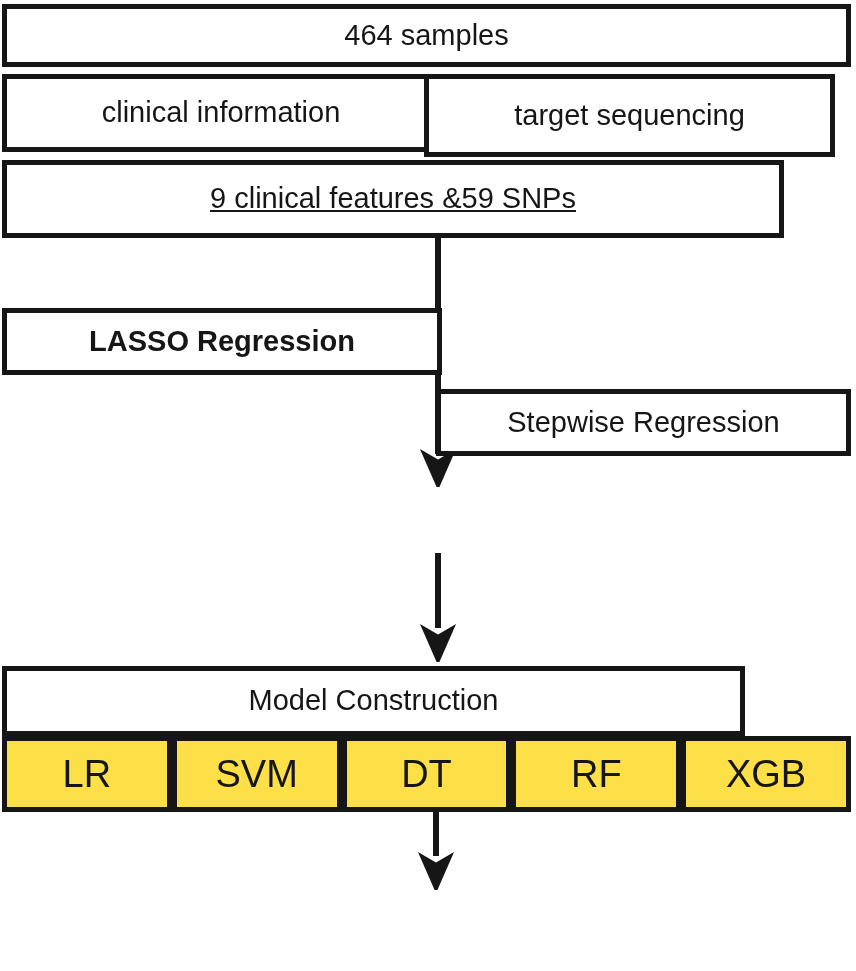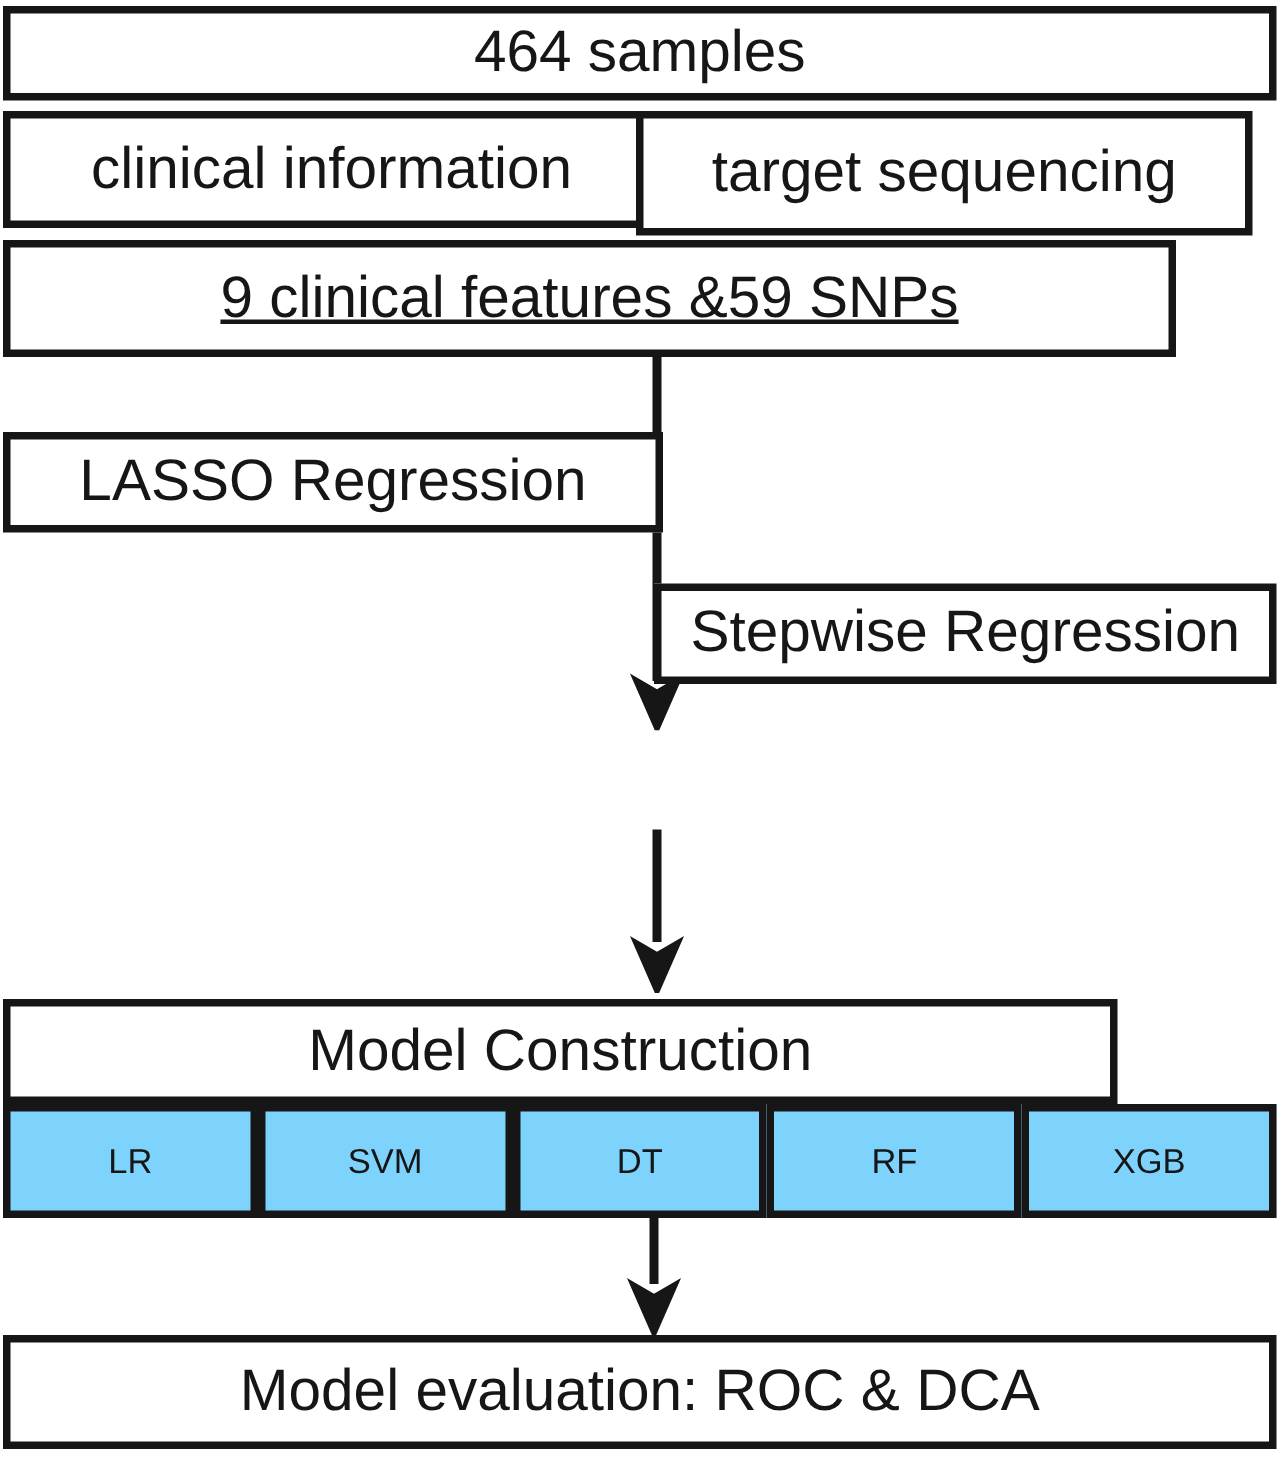--- a/index.html
+++ b/index.html
@@ -17,51 +17,51 @@
     overflow: hidden;
   }
   .box {
     position: absolute;
     box-sizing: border-box;
     border: 5px solid #161616;
     background: #ffffff;
     display: flex;
     align-items: center;
     justify-content: center;
-    font-size: 39px;
+    font-size: 29px;
     line-height: 1.1;
     white-space: nowrap;
   }
   
   .b-samples            { left: 2px;   top: 4px;   width: 849px; height: 63px; }
   .b-clinical-info      { left: 2px;   top: 74px;  width: 438px; height: 78px; }
   .b-target-seq         { left: 424px; top: 74px;  width: 411px; height: 83px; }
   .b-initial-features   { left: 2px;   top: 160px; width: 782px; height: 78px; text-decoration: underline; }
-  .b-lasso              { left: 2px;   top: 288px; width: 440px; height: 67px; }
+  .b-lasso              { left: 2px;   top: 308px; width: 440px; height: 67px; font-weight: bold; }
   .b-stepwise           { left: 436px; top: 357px; width: 415px; height: 67px; margin-top: 32px; }
   .b-selected-features  { left: 2px;   top: 487px; width: 849px; height: 68px; }
   .b-model-construction { left: 2px;   top: 666px; width: 743px; height: 70px; }
   .b-evaluation         { left: 2px;   top: 890px; width: 849px; height: 76px; }
 
   
   .models-row {
     position: absolute;
     left: 2px; top: 736px;
     width: 849px; height: 76px;
     display: flex;
   }
   .model-cell {
     flex: 1 1 0;
     box-sizing: border-box;
     border: 5px solid #161616;
-    background: #7dd3fc;
+    background: #fde047;
     display: flex;
     align-items: center;
     justify-content: center;
-    font-size: 23px;
+    font-size: 38px;
   }
 
   
   .vline {
     position: absolute;
     width: 6px;
     background: #161616;
   }
   .vline-1 { left: 435px; top: 236px; height: 218px; }
   .vline-2 { left: 435px; top: 553px; height: 75px;  }
@@ -120,15 +120,14 @@
     <div class="model-cell">XGB</div>
   </div>
 
   <div class="vline vline-3"></div>
   <div class="arrowhead arrowhead-3">
     <svg viewBox="0 0 38 40" xmlns="http://www.w3.org/2000/svg" aria-hidden="true">
       <polygon points="0,0 19,11 38,0 20.5,40 17.5,40"></polygon>
     </svg>
   </div>
 
-  <div class="box b-evaluation">Model evaluation: ROC &amp; DCA</div>
 
 </div>
 
 </body></html>

